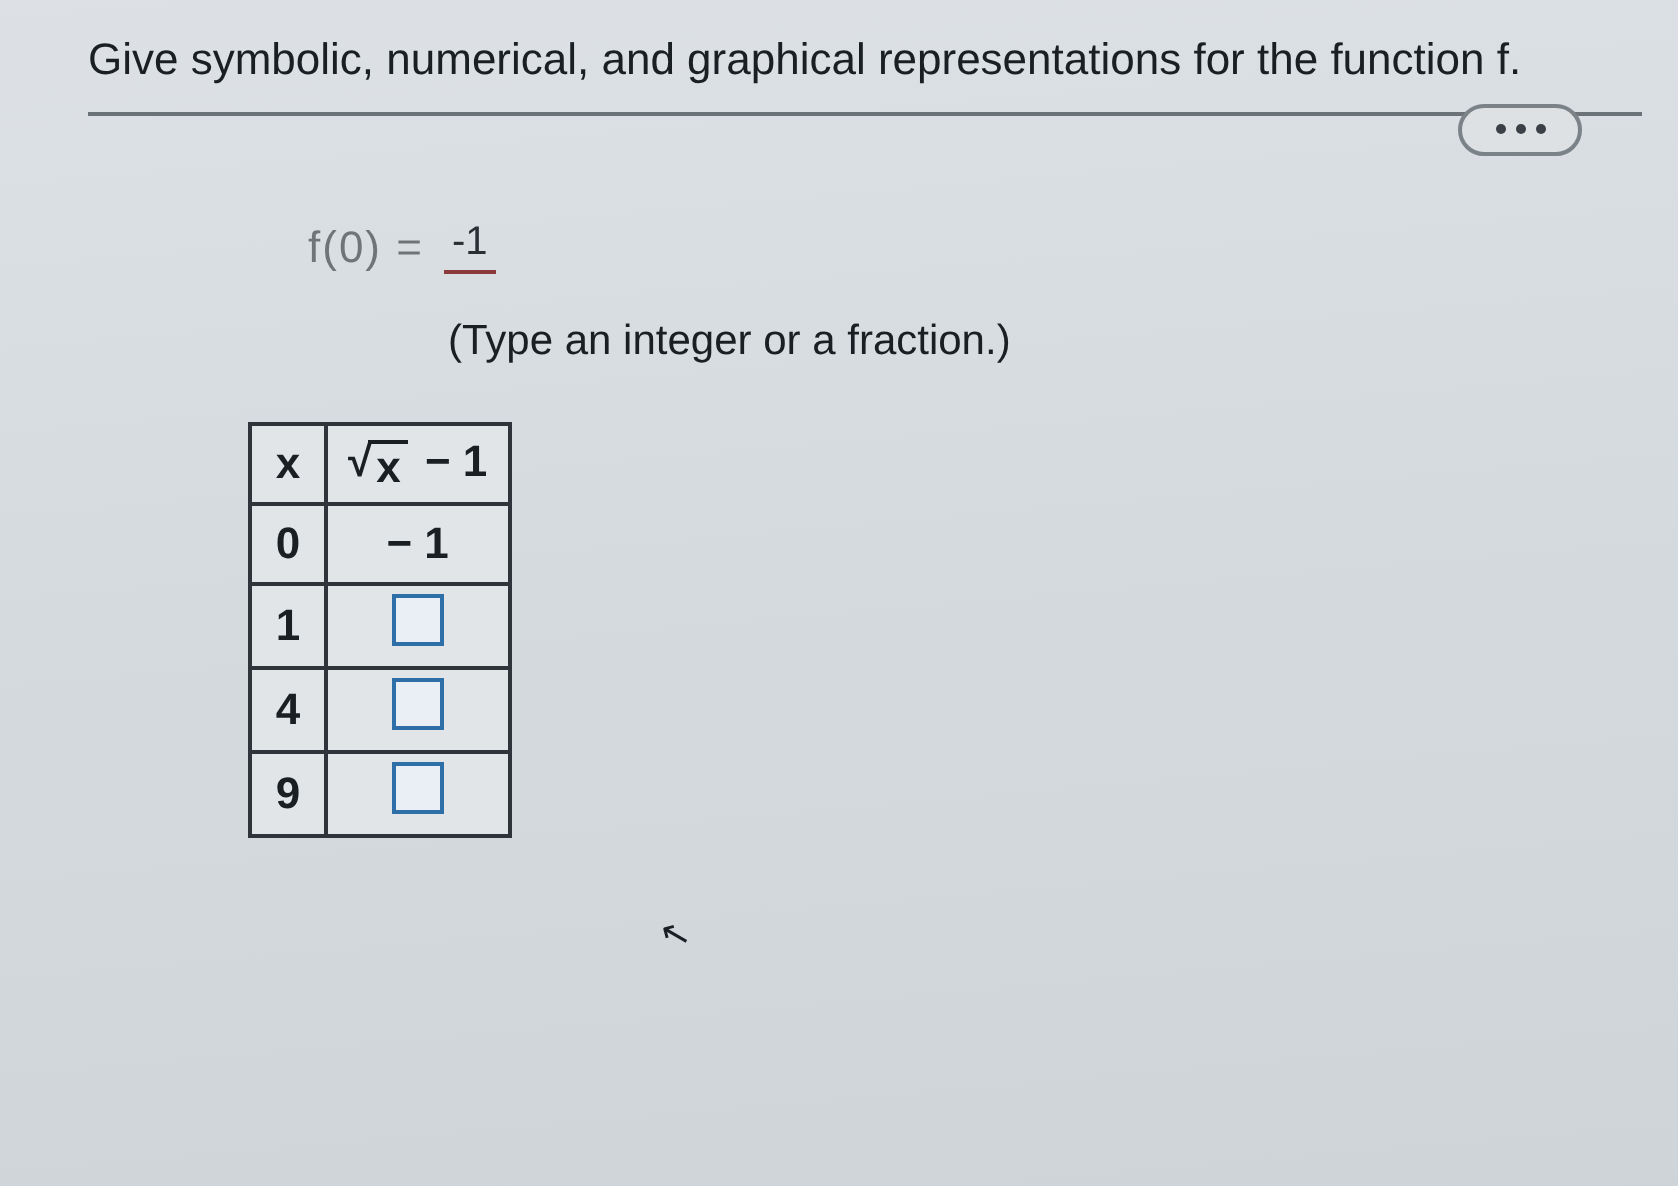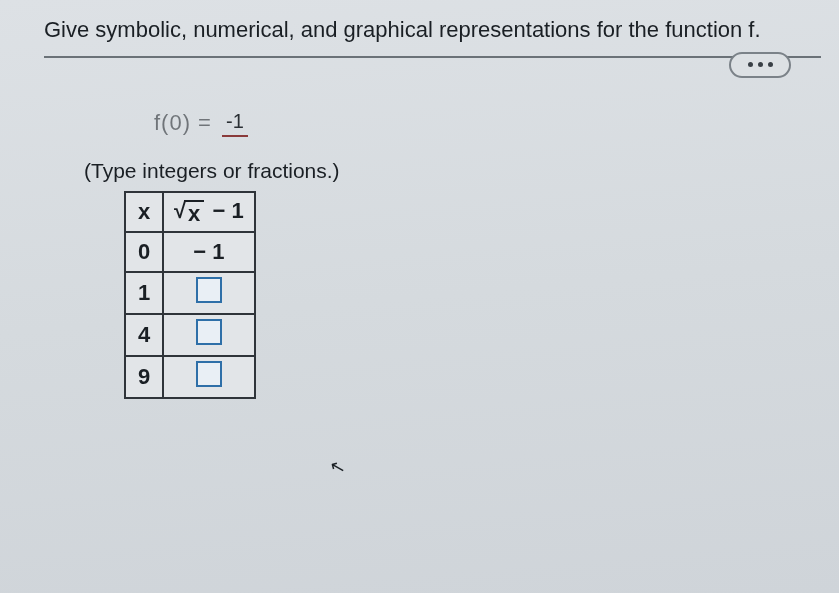--- a/index.html
+++ b/index.html
@@ -50,21 +50,21 @@
     gap: 5px;
   }
   .dots-pill .d {
     width: 5px; height: 5px; border-radius: 50%;
     background: #3a4046;
   }
   .eq-row {
     margin-left: 110px;
     font-size: 22px;
     display: flex;
-    align-items: center;
+    align-items: flex-end;
     gap: 10px;
     margin-bottom: 22px;
   }
   .eq-lhs { opacity: .55; letter-spacing: 1px; }
   .answer-slot {
     display: inline-flex;
     align-items: flex-end;
     gap: 4px;
     border-bottom: 2px solid #8a3a3a;
     padding: 0 4px 2px 4px;
@@ -147,22 +147,22 @@
     </div>
   </div>
 
   <div class="eq-row">
     <span class="eq-lhs">f(0) =</span>
     <span class="answer-slot">
       <span class="answer-val">-1</span>
     </span>
   </div>
 
+  <p class="hint">(Type an integer or a fraction.)</p>
 
-  <p class="subhint">(Type integers or fractions.)</p>
 
   <table class="vals">
     <tbody>
         <tr>
       <th>x</th>
       <th>
         <span class="sqrt-wrap">
           <span class="sqrt-sym">√</span>
           <span class="sqrt-arg">x</span>
         </span><span class="after"> − 1</span>

